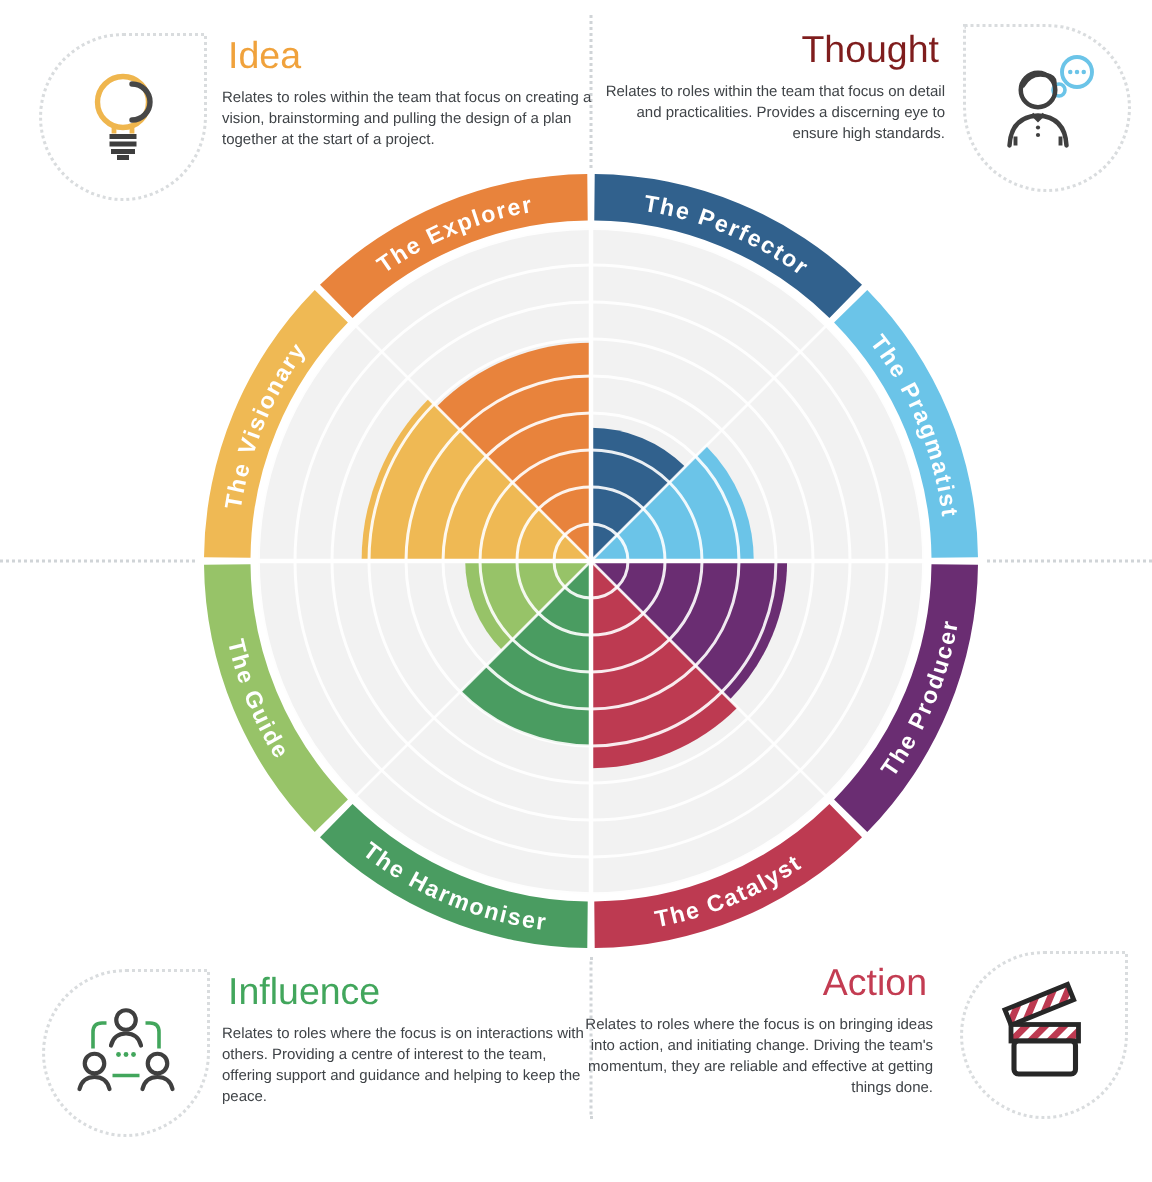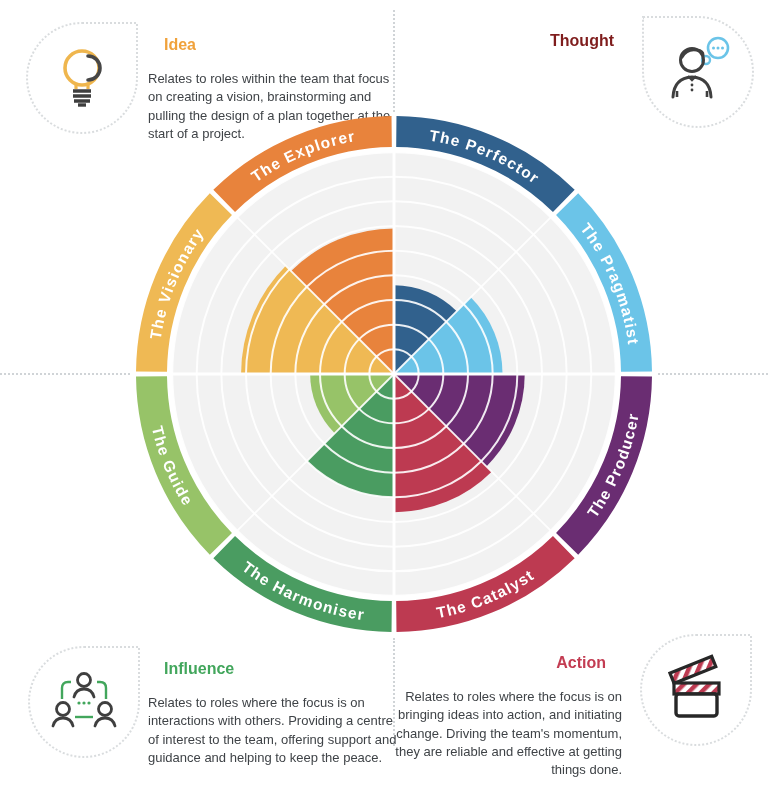--- a/index.html
+++ b/index.html
@@ -15,22 +15,22 @@
   .dot-v.bottom{top:638px;height:108px;}
 
   
   .iconbox{position:absolute;width:112px;height:112px;border:2px dotted #D9DCDE;
            display:flex;align-items:center;justify-content:center;background:#fff;box-sizing:border-box;}
   .corner-tr{border-radius:50% 0 50% 50%;}
   .corner-tl{border-radius:0 50% 50% 50%;}
 
   
   .card{position:absolute;}
-  .card h2{margin:16px;font-size:16px;font-weight:700;line-height:1.1;}
-  .card p{margin:7px 0 0 0;font-size:13px;line-height:1.42;color:#3F4347;}
+  .card h2{margin:4px;font-size:25px;font-weight:400;line-height:1.1;}
+  .card p{margin:7px 0 0 0;font-size:10px;line-height:1.42;color:#3F4347;}
   .card.align-right{text-align:right;}
 
   #wheel-svg{position:absolute;left:0;top:0;pointer-events:none;}
   .band-label{font-family:"Liberation Sans",sans-serif;font-weight:bold;font-size:15.5px;fill:#fff;letter-spacing:1.2px;}
 </style>
 </head>
 <body>
 
 <div id="stage">
 
@@ -50,20 +50,21 @@
       </svg>
     </span>
   </div>
   <div class="card" style="left:148px;top:20px;width:252px;">
     <h2 style="color: rgb(240, 162, 60);">Idea</h2>
     <p>Relates to roles within the team that focus on creating a vision, brainstorming and pulling the design of a plan together at the start of a project.</p>
   </div>
 
   <div class="card align-right" style="right:138px;top:16px;width:235px;">
     <h2 style="color: #7f1d1d;">Thought</h2>
+    <p>Relates to roles within the team that focus on detail and practicalities. Provides a discerning eye to ensure high standards.</p>
   </div>
   <div class="iconbox corner-tl" style="left:642px;top:16px;">
     <span>
       <svg width="70" height="70" viewBox="0 0 70 70">
         <circle cx="55" cy="13" r="10" fill="#fff" stroke="#6BC4E8" stroke-width="2.6"></circle>
         <circle cx="50.5" cy="13" r="1.5" fill="#6BC4E8"></circle>
           <circle cx="55" cy="13" r="1.5" fill="#6BC4E8"></circle>
           <circle cx="59.5" cy="13" r="1.5" fill="#6BC4E8"></circle>
         <circle cx="43" cy="25" r="4" fill="#fff" stroke="#6BC4E8" stroke-width="2.4"></circle>
         <circle cx="29" cy="25" r="11.5" fill="none" stroke="#3F3F3F" stroke-width="3"></circle>

